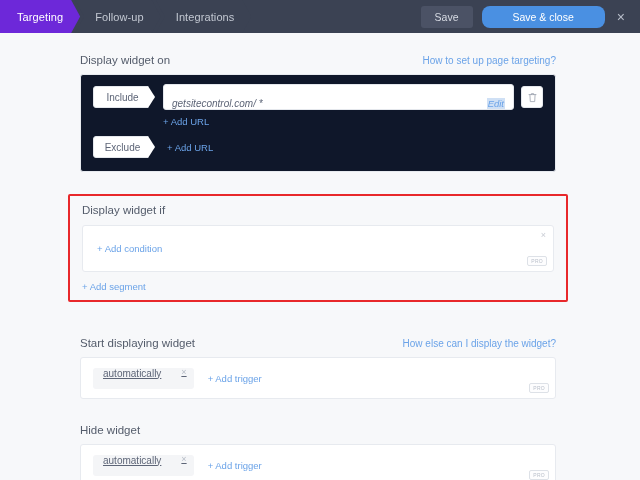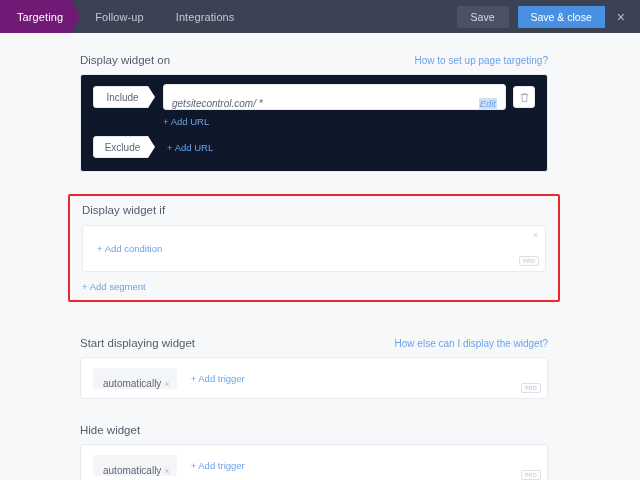--- a/index.html
+++ b/index.html
@@ -48,21 +48,21 @@
     white-space: nowrap;
     clip-path: polygon(0 0, calc(100% - 9px) 0, 100% 50%, calc(100% - 9px) 100%, 0 100%, 9px 50%);
     margin-right: -5px;
     cursor: pointer;
   }
   .tab:first-child {
     padding-left: 17px;
     clip-path: polygon(0 0, calc(100% - 9px) 0, 100% 50%, calc(100% - 9px) 100%, 0 100%);
   }
   .tab.active {
-    background: #701a75;
+    background: #6d28d9;
     color: #ffffff;
     z-index: 3;
   }
   .tab.t-design { z-index: 4; }
   .tab.t-follow { z-index: 2; }
   .tab.t-integr { z-index: 1; }
 
   .topbar-right {
     margin-left: auto;
     display: flex;
@@ -78,39 +78,39 @@
     border-radius: 3px;
     font-size: 10.5px;
     font-family: inherit;
     padding: 5px 14px;
     cursor: pointer;
   }
   .btn-saveclose {
     background: #4a90e2;
     color: #ffffff;
     border: none;
-    border-radius: 1px;
+    border-radius: 8px;
     font-size: 10.5px;
     font-family: inherit;
-    padding: 5px 13px;
+    padding: 5px 31px;
     cursor: pointer;
   }
   .btn-close {
     background: transparent;
     border: none;
     color: #b9bfcb;
     font-size: 14px;
     line-height: 1;
     cursor: pointer;
     padding: 2px 3px;
   }
 
   
   .page {
-    padding: 0 12px 0 0;
+    padding: 0 4px 0 0;
     height: 447px;
     overflow: hidden;
     background: #f7f8fa;
   }
 
   .section {
     margin: 0 80px 0 80px;
   }
 
   .section-head {
@@ -280,29 +280,30 @@
     border: 1px solid #e7eaef;
     border-radius: 3px;
     height: 42px;
     display: flex;
     align-items: center;
     padding-left: 12px;
   }
 
   .chip {
     display: inline-flex;
-    align-items: flex-end;
-    gap: 3px;
+    align-items: flex-start;
+    gap: 20px;
     height: 21px;
     padding: 0 7px 0 10px;
     background: #f4f5f7;
     border-radius: 3px;
     font-size: 10px;
     color: #5d6577;
     cursor: pointer;
+    text-decoration: underline;
   }
   .chip-x {
     font-size: 9px;
     color: #b6bcc6;
     line-height: 1;
     cursor: pointer;
   }
   .trigger-card .addlink { margin-left: 14px; }
   .gap-18 { height: 18px; }
   .gap-22 { height: 22px; }

